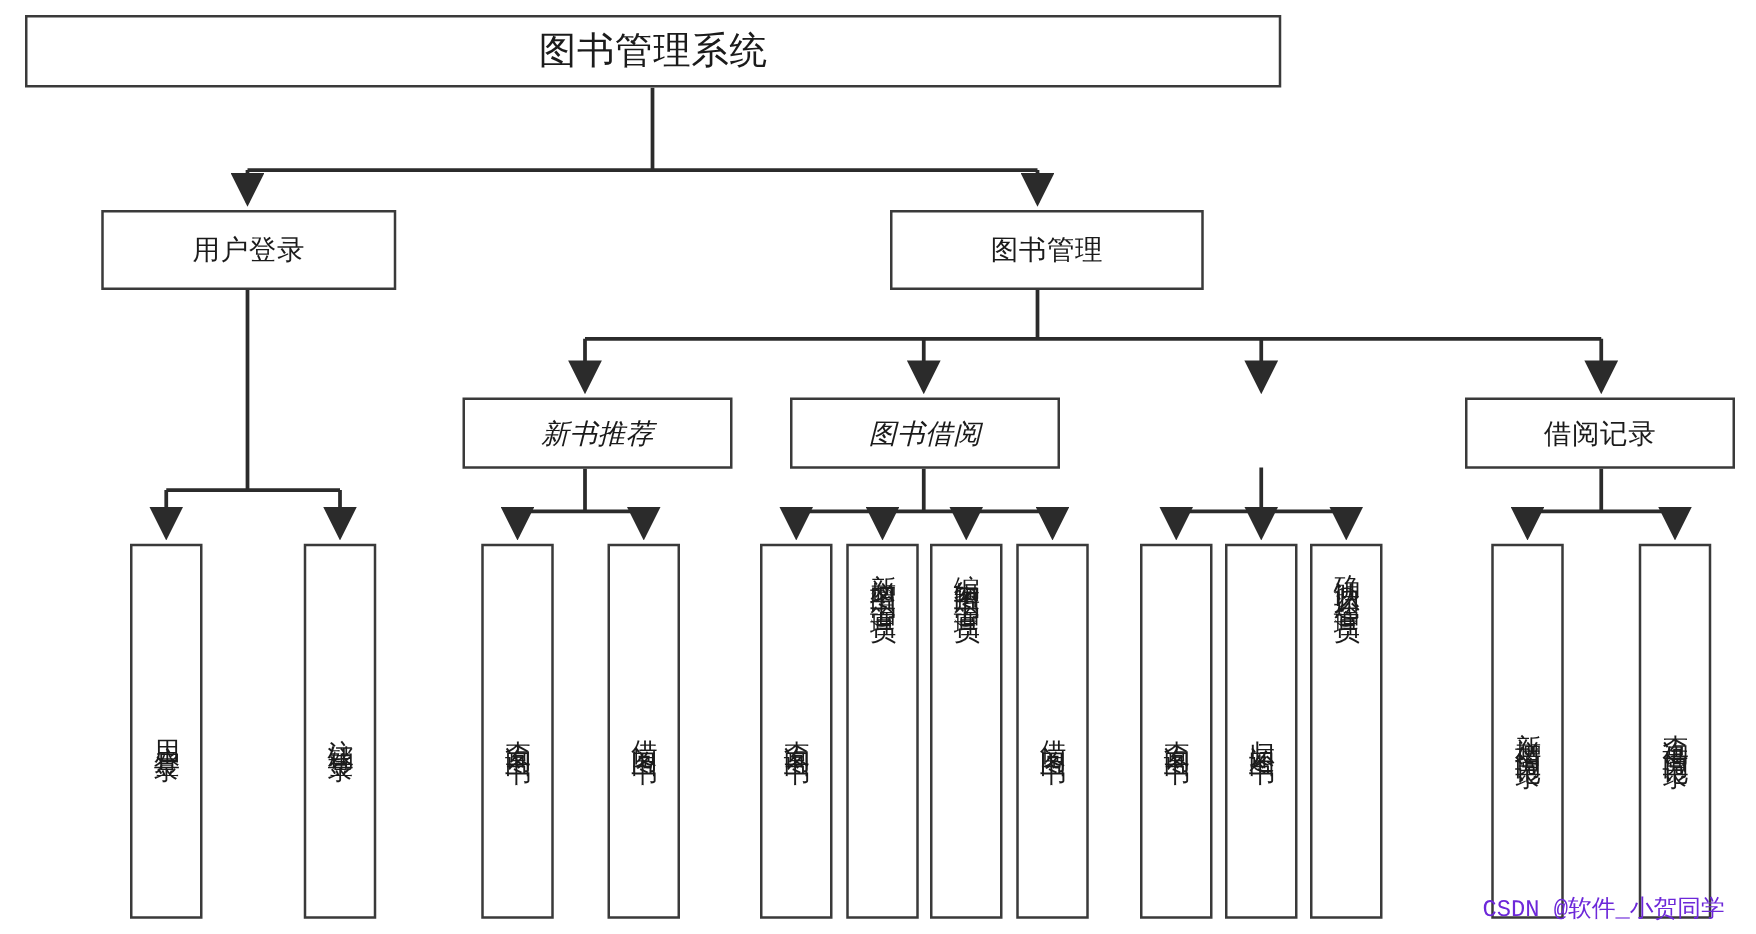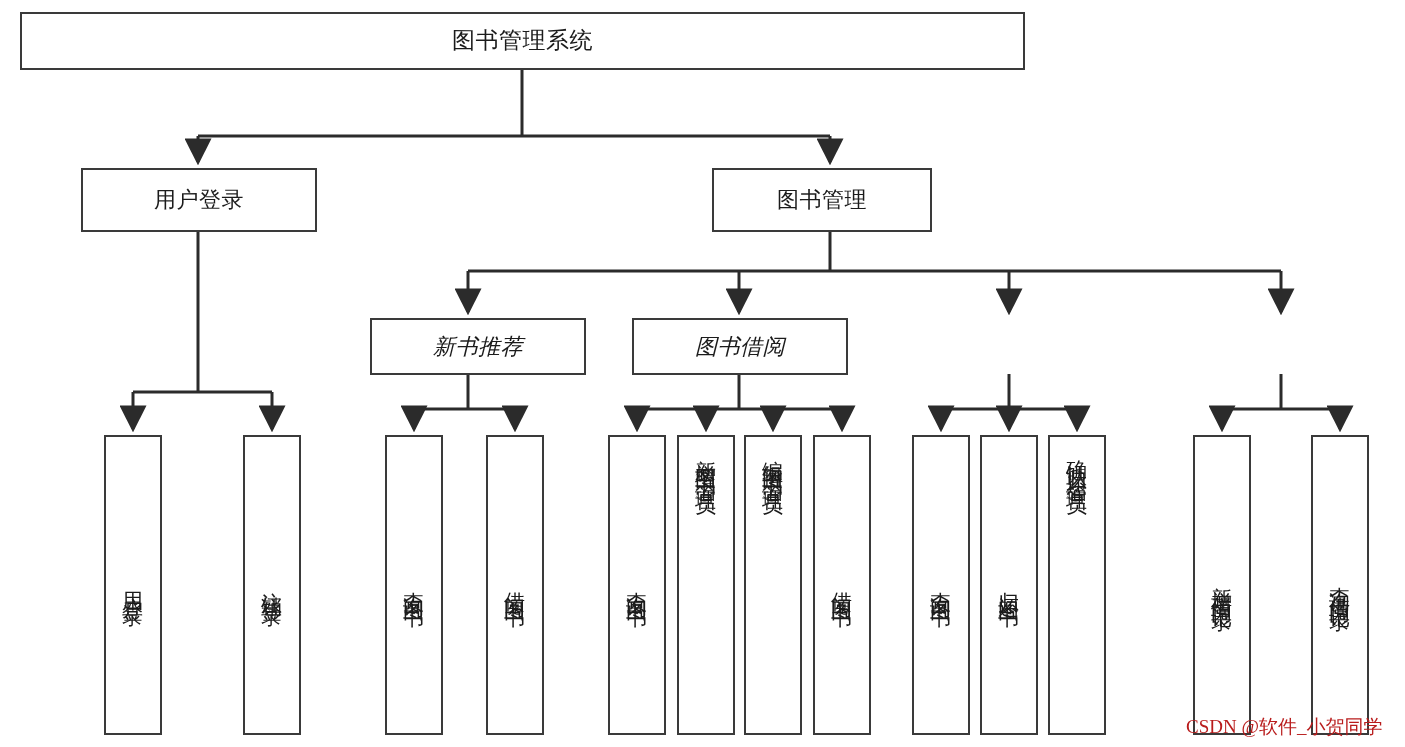--- a/index.html
+++ b/index.html
@@ -42,21 +42,21 @@
     text-align: center;
     line-height: 1.18;
     letter-spacing: 0.5px;
   }
   
   .node.horiz .node-label {
     font-size: 22px;
     writing-mode: horizontal-tb;
   }
   .node.root .node-label {
-    font-size: 23px;
+    font-size: 30px;
   }
   
   .node.vert {
     align-items: center;
     justify-content: center;
     padding: 6px 0;
   }
   .node.vert .node-label {
     writing-mode: vertical-rl;
     text-orientation: upright;
@@ -67,24 +67,24 @@
   }
   
   .node.vert.long .node-label {
     align-self: flex-start;
   }
   .watermark {
     position: absolute;
     left: 1186px;
     top: 714px;
     font-size: 19px;
-    color: #b91c1c;
+    color: #6d28d9;
     white-space: nowrap;
     z-index: 5;
-    font-family: Liberation Serif, serif;
+    font-family: Liberation Mono, monospace;
   }
 </style>
 </head>
 <body>
 
 <div id="canvas">
 
   <svg id="edges" viewBox="0 0 1405 747" width="1405" height="747">
     <defs>
       <marker id="arrow" viewBox="0 0 12 12" refX="10.5" refY="6" markerWidth="9" markerHeight="9" orient="auto-start-reverse">
@@ -135,30 +135,33 @@
     </g>
   </svg>
 
   <div class="node horiz root" style="left:20px; top:12px; width:1005px; height:58px;">
     <span class="node-label">图书管理系统</span>
   </div>
 
   <div class="node horiz" style="left:81px; top:168px; width:236px; height:64px;">
     <span class="node-label">用户登录</span>
   </div>
-  <div class="node horiz" style="left:712px; top:168px; width:220px; height:64px;justify-content:center;">
+  <div class="node horiz" style="left:712px; top:168px; width:251px; height:64px;justify-content:center;">
     <span class="node-label">图书管理</span>
   </div>
 
   <div class="node horiz" style="left:370px; top:318px; width:216px; height:57px;font-style:italic;">
     <span class="node-label">新书推荐</span>
   </div>
   <div class="node horiz" style="left:632px; top:318px; width:216px; height:57px;font-style:italic;">
     <span class="node-label">图书借阅</span>
   </div>
+  <div class="node horiz" style="left:1172px; top:318px; width:216px; height:57px;">
+    <span class="node-label">借阅记录</span>
+  </div>
 
   <div class="node vert" style="left:104px; top:435px; width:58px; height:300px;">
     <span class="node-label">用户登录</span>
   </div>
   <div class="node vert" style="left:243px; top:435px; width:58px; height:300px;">
     <span class="node-label">注销登录</span>
   </div>
 
   <div class="node vert" style="left:385px; top:435px; width:58px; height:300px;">
     <span class="node-label">查询图书</span>

